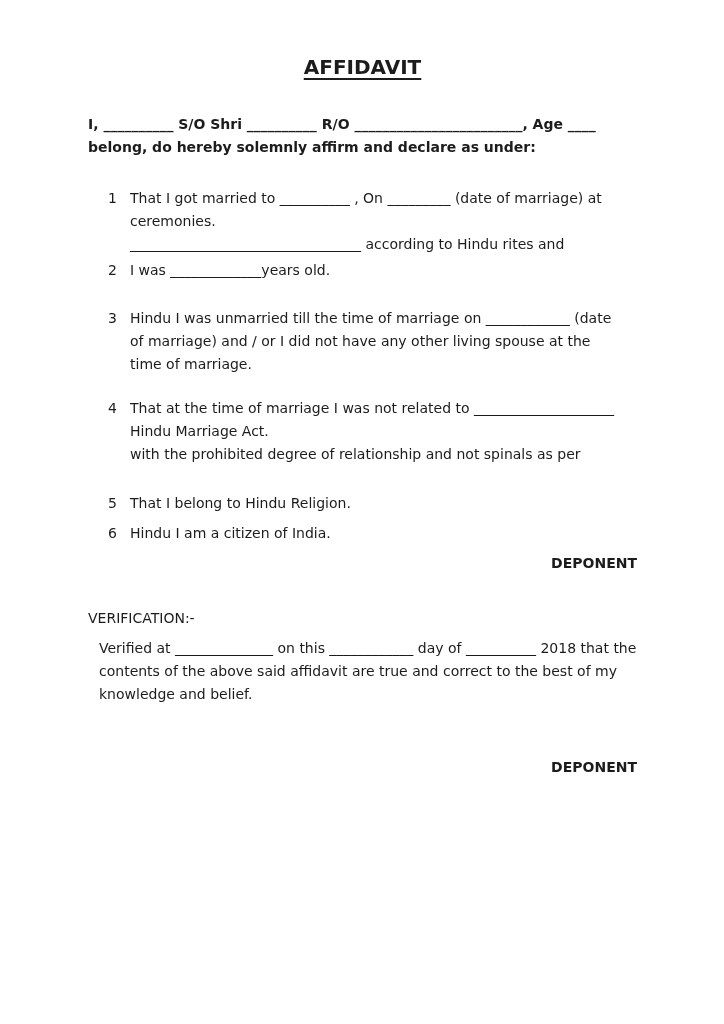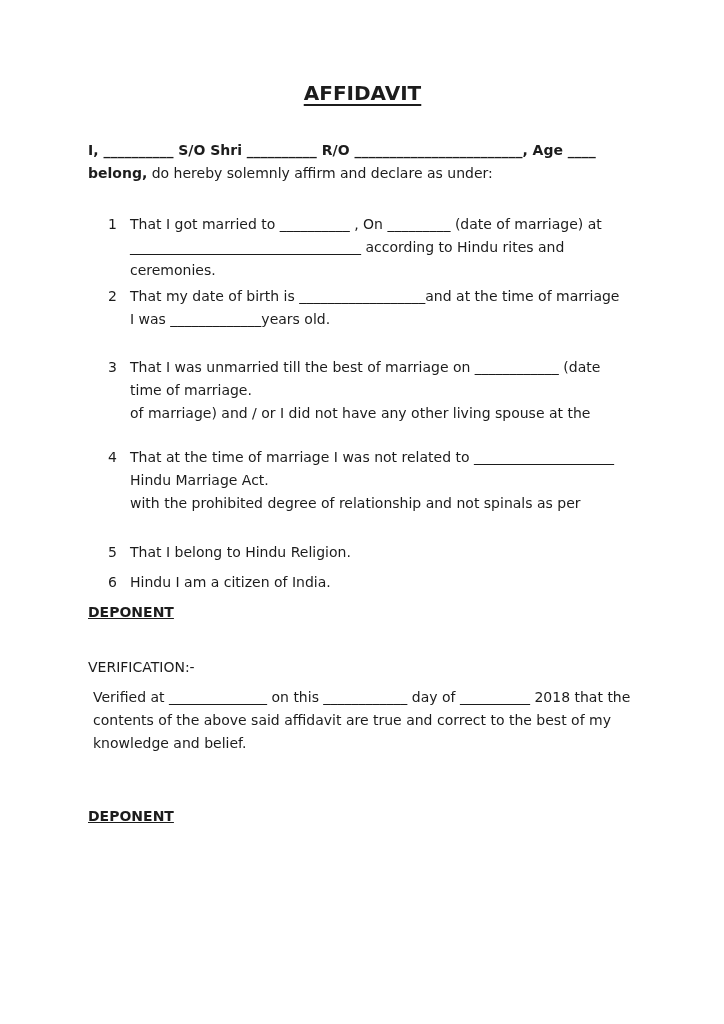--- a/index.html
+++ b/index.html
@@ -3,91 +3,90 @@
 <meta charset="utf-8">
 <style>
   html, body { margin: 0; padding: 0; background: #e8e8e8; }
   .page {
     position: relative;
     width: 724px;
     height: 1024px;
     margin: 0 auto;
     background: #ffffff;
     box-sizing: border-box;
-    padding: 79px 87px 0 88px;
+    padding: 53px 87px 0 88px;
     font-family: "DejaVu Sans", sans-serif;
     font-size: 14px;
     line-height: 23px;
     color: #1c1c1c;
   }
   .title {
     text-align: center;
     font-size: 20px;
     font-weight: bold;
     line-height: 28px;
     margin: 0 0 32px 0;
   }
   .title .u {
     text-decoration: underline;
     text-decoration-thickness: 2px;
     text-underline-offset: 4px;
   }
   .intro { font-weight: bold; margin: 0 0 28px 0; }
-  .intro .reg { font-weight: normal; }
+  .intro .reg { font-weight: bold; }
   .item { display: flex; }
   .item .num { width: 22px; margin-left: 20px; flex: none; }
   .item .text { flex: 1; min-width: 0; }
   .mb3  { margin-bottom: 3px; }
   .mb7  { margin-bottom: 7px; }
   .mb21 { margin-bottom: 21px; }
   .mb25 { margin-bottom: 25px; }
   .mb26 { margin-bottom: 26px; }
-  .deponent { font-weight: bold; text-decoration: underline; }
+  .deponent { text-align: right; font-weight: bold; }
   .dep1 { margin: 0 0 32px 0; }
   .verification-label { margin: 0 0 7px 0; }
-  .verify-para { margin: 0 0 50px 5px; }
+  .verify-para { margin: 0 0 50px 11px; }
   .line { white-space: pre-wrap; }
 </style>
 </head>
 <body>
 
 <div class="page">
 
   <h1 class="title"><span class="u">AFFIDAVIT</span></h1>
 
   <div class="intro">
     <div class="line">I, __________ S/O Shri __________ R/O ________________________, Age ____</div>
     <div class="line"><span>belong,</span><span class="reg"> do hereby solemnly affirm and declare as under:</span></div>
   </div>
 
   <div class="list">
 
     <div class="item mb3">
       <span class="num">1</span>
       <div class="text">
         <div class="line">That I got married to __________ , On _________ (date of marriage) at</div>
+        <div class="line">ceremonies.</div>
         <div class="line">_________________________________ according to Hindu rites and</div>
-        <div class="line">ceremonies.</div>
       </div>
     </div>
 
     <div class="item mb25">
       <span class="num">2</span>
       <div class="text">
-        <div class="line">That my date of birth is __________________and at the time of marriage</div>
         <div class="line">I was _____________years old.</div>
       </div>
     </div>
 
     <div class="item mb21">
       <span class="num">3</span>
       <div class="text">
-        <div class="line">That I was unmarried till the best of marriage on ____________ (date</div>
+        <div class="line">Hindu I was unmarried till the time of marriage on ____________ (date</div>
+        <div class="line">of marriage) and / or I did not have any other living spouse at the</div>
         <div class="line">time of marriage.</div>
-        <div class="line">of marriage) and / or I did not have any other living spouse at the</div>
       </div>
     </div>
 
     <div class="item mb26">
       <span class="num">4</span>
       <div class="text">
         <div class="line">That at the time of marriage I was not related to ____________________</div>
         <div class="line">Hindu Marriage Act.</div>
         <div class="line">with the prohibited degree of relationship and not spinals as per</div>
       </div>

